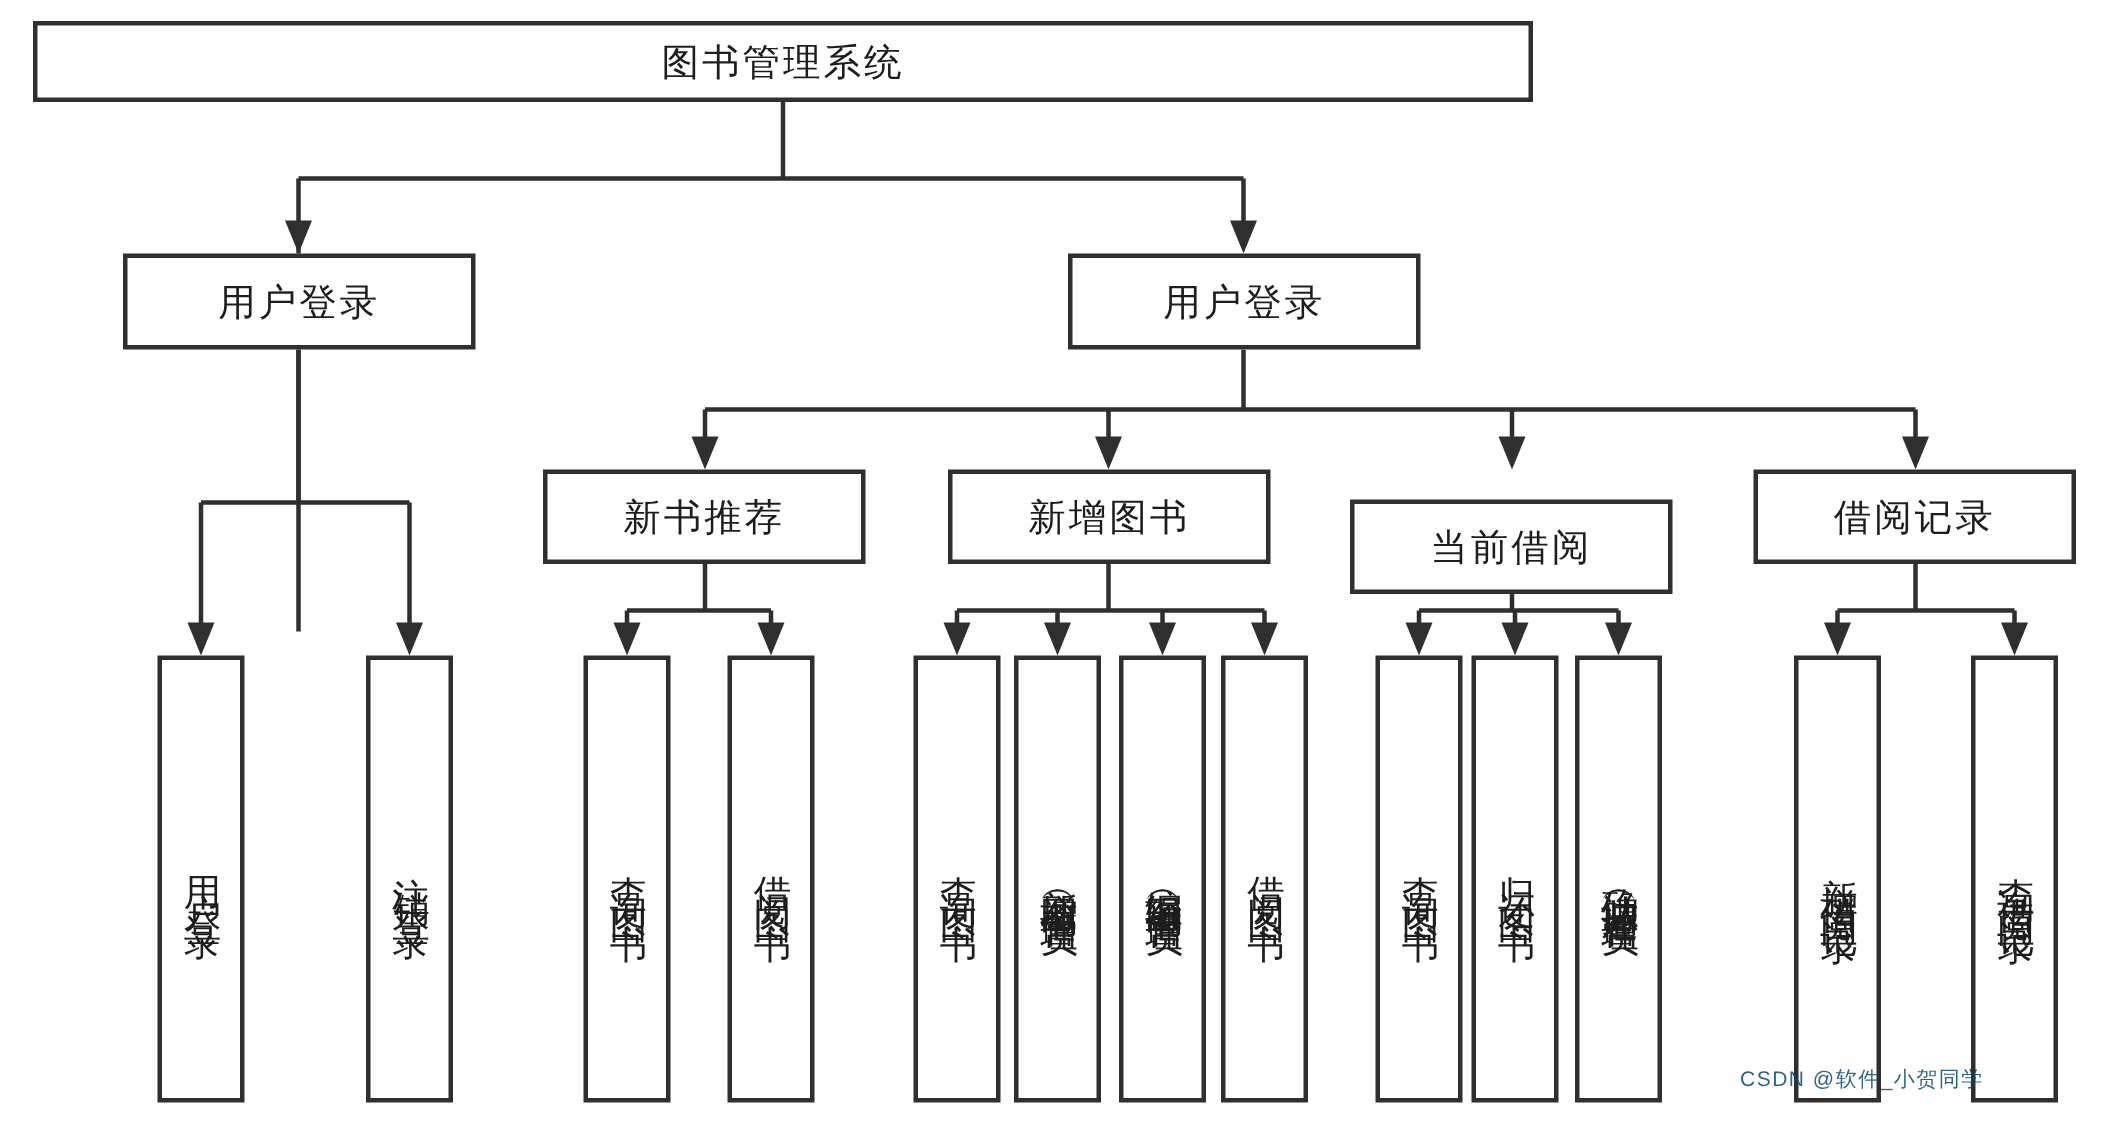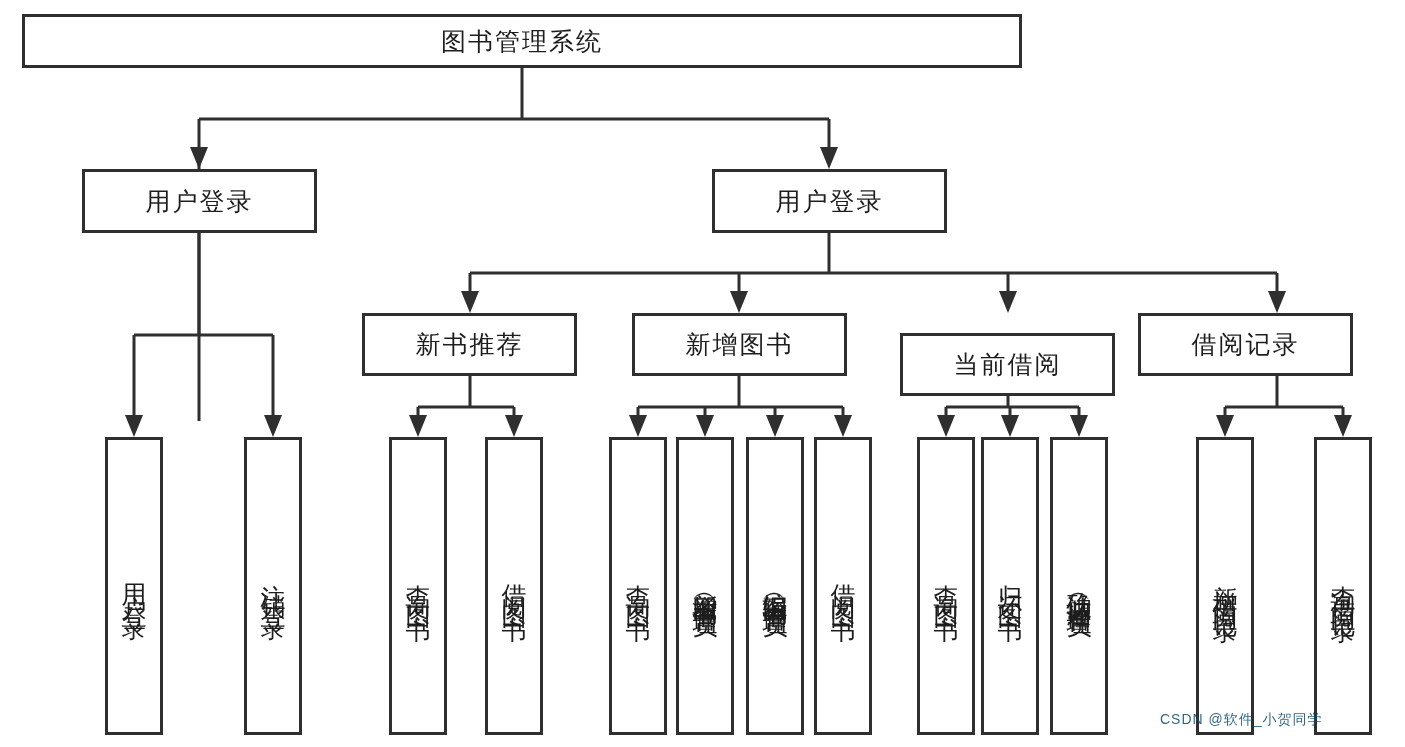--- a/index.html
+++ b/index.html
@@ -127,21 +127,21 @@
 
   <div class="box hbox l3" style="left:362px;">
     <span class="lbl">新书推荐</span>
   </div>
   <div class="box hbox l3" style="left:632px;">
     <span class="lbl">新增图书</span>
   </div>
   <div class="box hbox l3" style="left:900px;margin-top:20px;">
     <span class="lbl">当前借阅</span>
   </div>
-  <div class="box hbox l3" style="left:1138px;text-align:right;">
+  <div class="box hbox l3" style="left:1169px;text-align:right;">
     <span class="lbl">借阅记录</span>
   </div>
 
   <div class="box vbox ls4" style="left:105px;">
     <span class="lbl">用户登录</span>
   </div>
   <div class="box vbox ls4" style="left:244px;">
     <span class="lbl">注销登录</span>
   </div>
 

